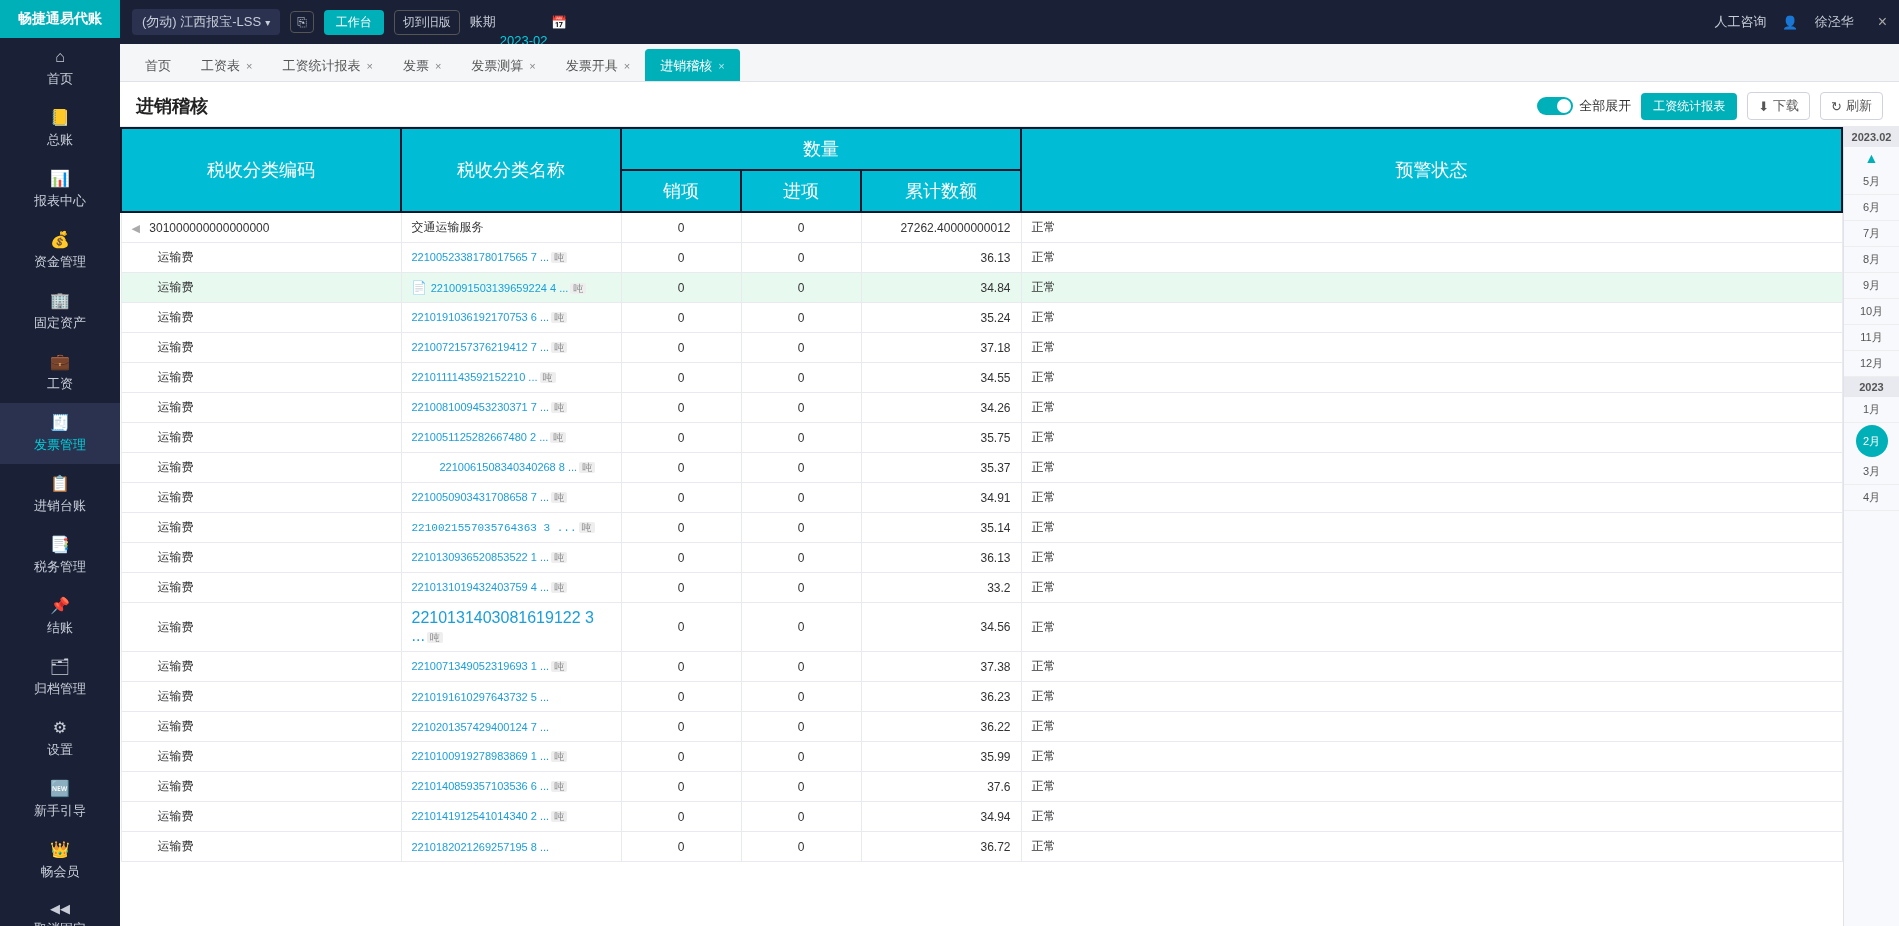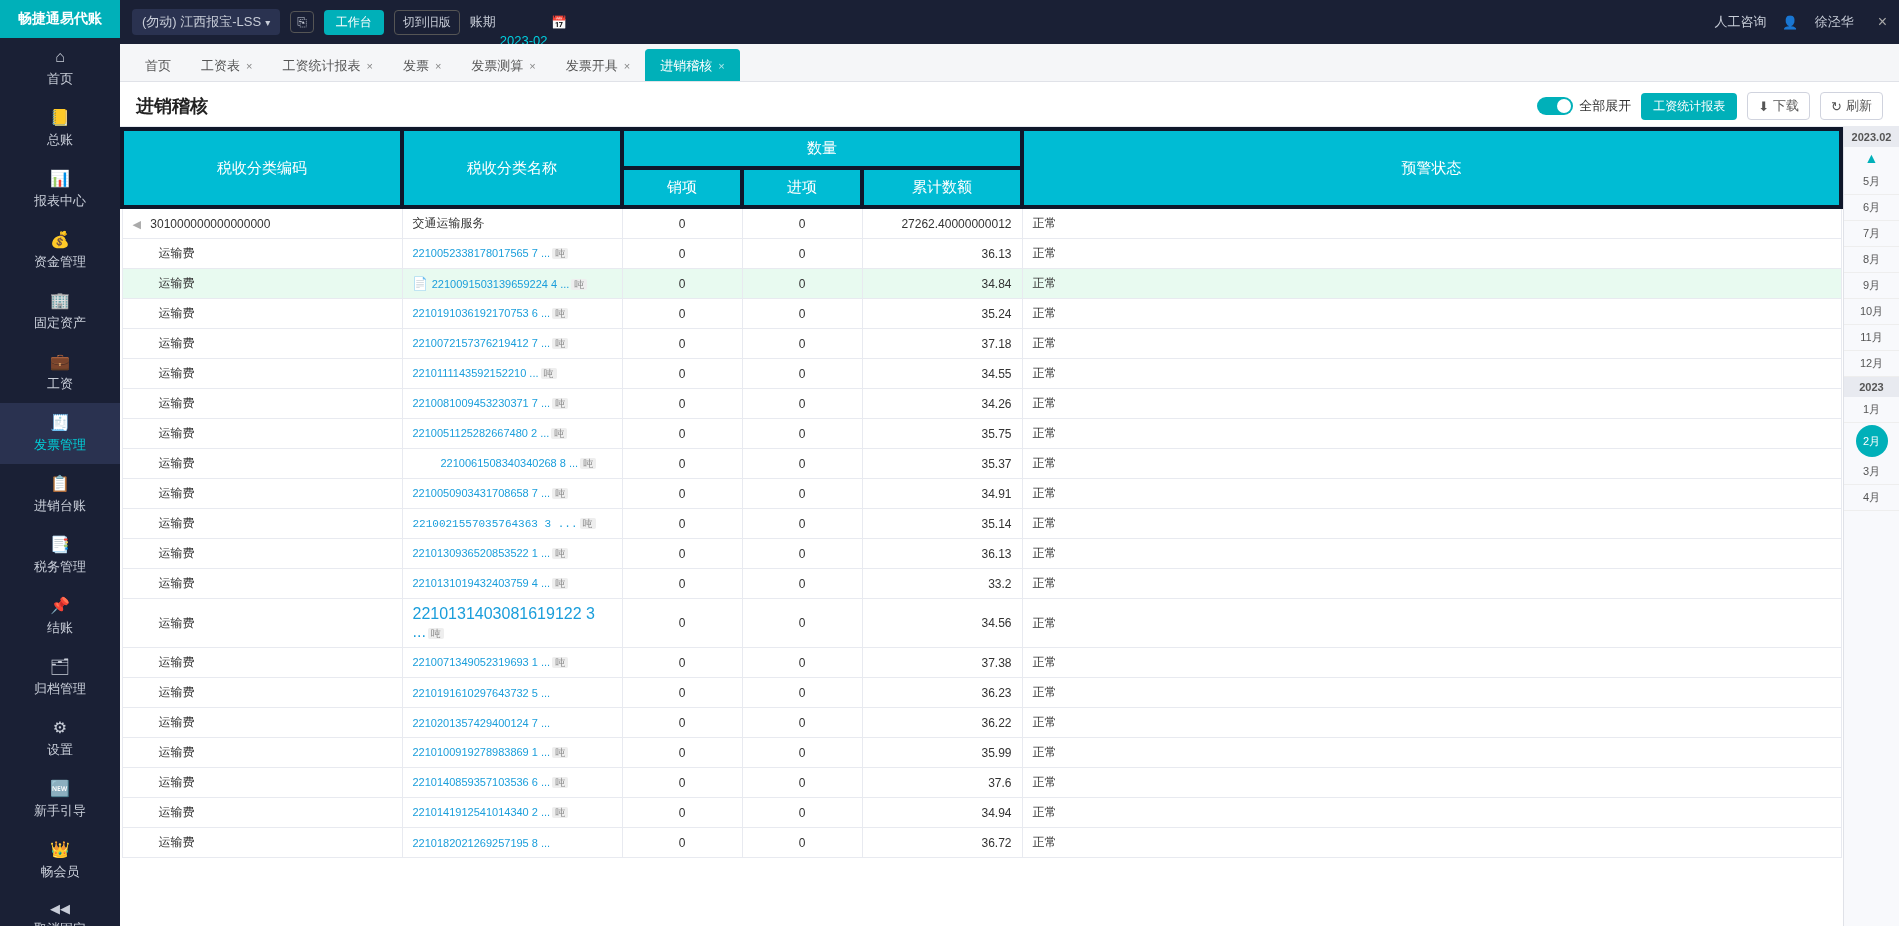--- a/index.html
+++ b/index.html
@@ -232,23 +232,23 @@
       border-collapse: collapse;
     }
     thead tr {
       background: #00bcd4;
       color: white;
     }
     thead tr th {
       padding: 8px 26px;
       text-align: center;
       font-weight: normal;
-      border: 4px solid #0f172a;
+      border: 2px solid #0f172a;
       white-space: nowrap;
-      font-size: 15px;
+      font-size: 18px;
     }
     thead tr.sub-header th {
       background: #00bcd4;
     }
     tbody tr {
       background: white;
     }
     tbody tr.highlighted { background: #e8faf0; }
     tbody tr td {
       padding: 6px 10px;

